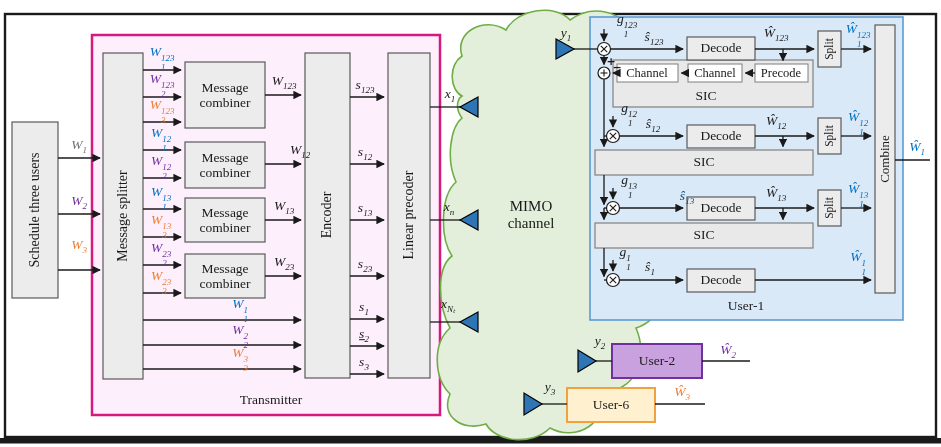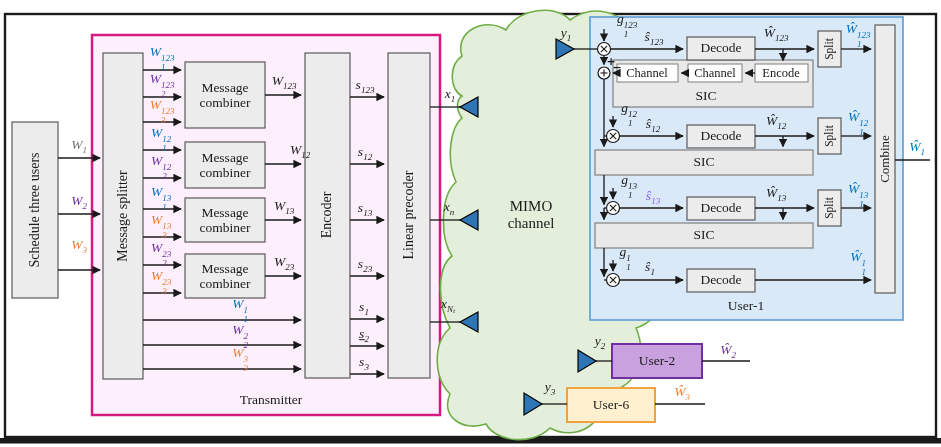--- a/index.html
+++ b/index.html
@@ -216,21 +216,21 @@
 <div class="lbl plain" style="left:721px;top:48px">Decode</div>
 <div class="lbl plain" style="left:721px;top:136px">Decode</div>
 <div class="lbl plain" style="left:721px;top:208px">Decode</div>
 <div class="lbl plain" style="left:721px;top:280px">Decode</div>
 <div class="lbl vert" style="left:829px;top:49px;font-size:11.5px">Split</div>
 <div class="lbl vert" style="left:829px;top:136px;font-size:11.5px">Split</div>
 <div class="lbl vert" style="left:829px;top:208px;font-size:11.5px">Split</div>
 <div class="lbl vert" style="left:885px;top:159px;font-size:13px">Combine</div>
 <div class="lbl small" style="left:647px;top:73px">Channel</div>
 <div class="lbl small" style="left:715px;top:73px">Channel</div>
-<div class="lbl small" style="left:781px;top:73px">Encode</div>
+<div class="lbl small" style="left:781px;top:73px">Precode</div>
 <div class="lbl plain" style="left:706px;top:96px">SIC</div>
 <div class="lbl plain" style="left:704px;top:162px">SIC</div>
 <div class="lbl plain" style="left:704px;top:235px">SIC</div>
 <div class="lbl plain" style="left:746px;top:306px">User-1</div>
 <div class="lbl sign" style="left:611px;top:62px">+</div>
 <div class="lbl sign" style="left:617px;top:68px">−</div>
 
 <div class="lbl plain" style="left:657px;top:361px">User-2</div>
 <div class="lbl plain" style="left:611px;top:405px">User-6</div>
 
@@ -314,21 +314,21 @@
 <div class="lbl math" style="left: 629px; top: 185px; color: rgb(26, 26, 26);"><span>g</span><span class="ss">
         <span>13</span>
         <span>1</span>
       </span></div>
 <div class="lbl math" style="left: 625px; top: 257px; color: rgb(26, 26, 26);"><span>g</span><span class="ss">
         <span>1</span>
         <span>1</span>
       </span></div>
 <div class="lbl math" style="left: 654px; top: 38px; color: rgb(26, 26, 26);"><span>ŝ</span><sub>123</sub></div>
 <div class="lbl math" style="left: 653px; top: 125px; color: rgb(26, 26, 26);"><span>ŝ</span><sub>12</sub></div>
-<div class="lbl math" style="left: 653px; top: 197px; color: #8b5cf6;"><span>ŝ</span><sub>13</sub></div>
+<div class="lbl math" style="left: 687px; top: 197px; color: #0c4a6e;"><span>ŝ</span><sub>13</sub></div>
 <div class="lbl math" style="left: 650px; top: 268px; color: rgb(26, 26, 26);"><span>ŝ</span><sub>1</sub></div>
 <div class="lbl math" style="left: 776px; top: 34px; color: rgb(26, 26, 26);"><span>Ŵ</span><sub>123</sub></div>
 <div class="lbl math" style="left: 776px; top: 122px; color: rgb(26, 26, 26);"><span>Ŵ</span><sub>12</sub></div>
 <div class="lbl math" style="left: 776px; top: 194px; color: rgb(26, 26, 26);"><span>Ŵ</span><sub>13</sub></div>
 <div class="lbl math" style="left: 858px; top: 34px; color: rgb(0, 112, 192);"><span>Ŵ</span><span class="ss">
         <span>123</span>
         <span>1</span>
       </span></div>
 <div class="lbl math" style="left: 858px; top: 122px; color: rgb(0, 112, 192);"><span>Ŵ</span><span class="ss">
         <span>12</span>

